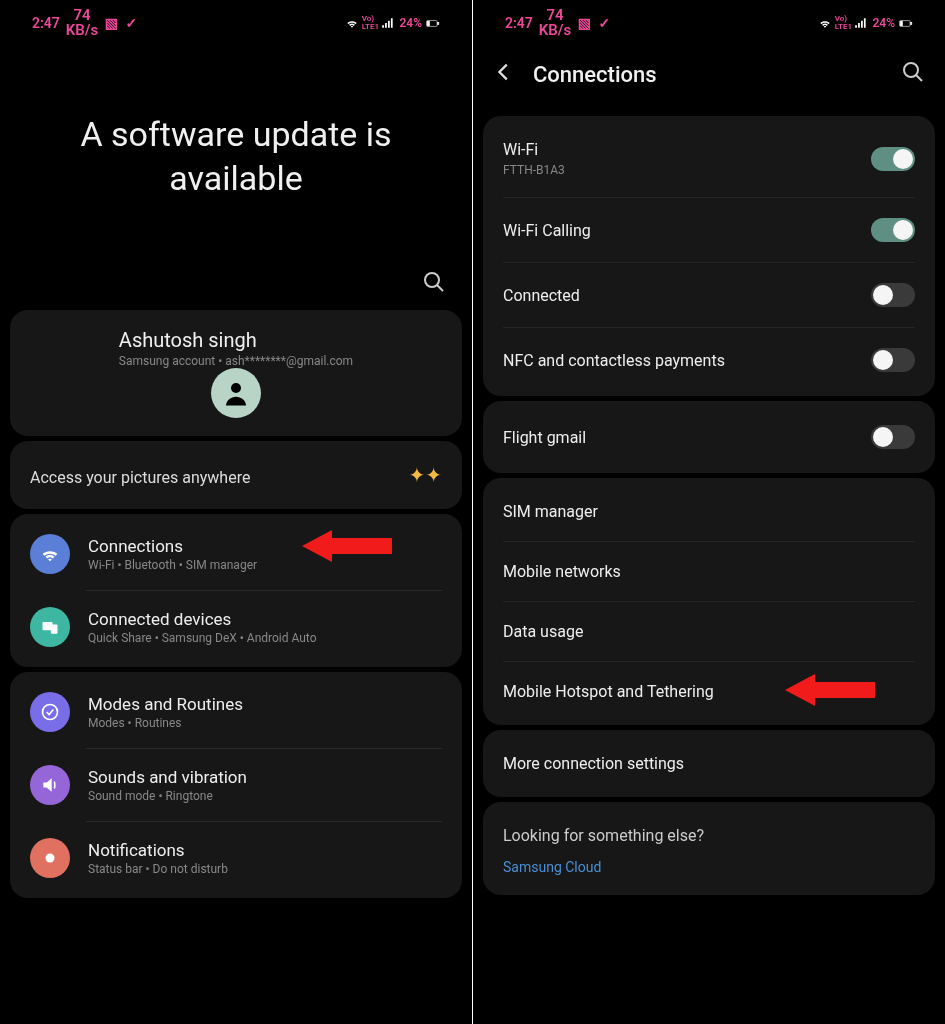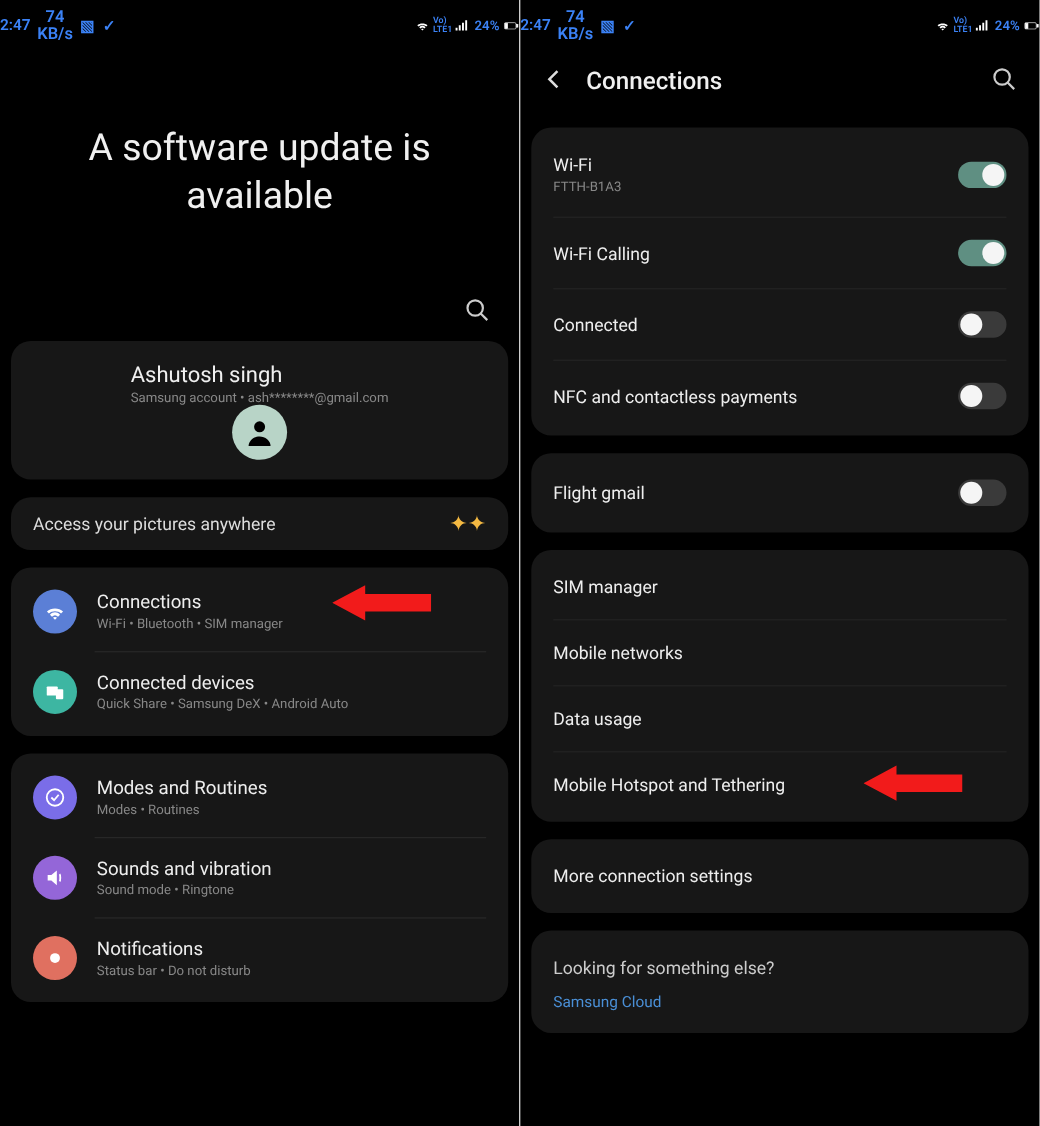--- a/index.html
+++ b/index.html
@@ -17,24 +17,24 @@
     background: #000;
     color: #e8e8e8;
     position: relative;
     overflow: hidden;
   }
   .phone + .phone { margin-left: 1px; }
   .status-bar {
     display: flex;
     justify-content: space-between;
     align-items: center;
-    padding: 8px 0 4px;
+    padding: 8px 32px 4px;
     font-size: 14px;
     font-weight: 600;
-    color: #3b82f6;
+    color: #ec4899;
   }
   .status-left { display: flex; align-items: center; gap: 6px; }
   .status-right { display: flex; align-items: center; gap: 4px; font-size: 12px; }
   .status-speed { font-size: 15px; line-height: 1; text-align: center; }
   .status-icon { width: 14px; height: 14px; display: inline-flex; align-items: center; justify-content: center; }
   .headline {
     text-align: center;
     padding: 70px 30px 20px;
   }
   .headline h1 {
@@ -58,42 +58,42 @@
   }
   .search-row {
     display: flex;
     justify-content: flex-end;
     padding: 50px 26px 12px;
   }
   .search-icon-svg { width: 24px; height: 24px; fill: none; stroke: #ccc; stroke-width: 2; }
   .card {
     background: #171717;
     border-radius: 18px;
-    margin: 0 10px 16px;
+    margin: 0 10px 5px;
     padding: 4px 0;
   }
   .account-card {
     display: flex;
     align-items: center;
     justify-content: space-between;
     padding: 18px 20px;
     flex-direction: column;
   }
   .account-name { font-size: 20px; color: #f0f0f0; }
   .account-sub { font-size: 12px; color: #888; margin-top: 2px; }
   .avatar {
     width: 50px; height: 50px; border-radius: 50%;
     background: #b8d4c7;
     display: flex; align-items: center; justify-content: center;
   }
   .promo-card {
     display: flex;
-    align-items: center;
+    align-items: flex-end;
     justify-content: space-between;
-    padding: 12px 20px;
+    padding: 22px 20px;
   }
   .promo-text { font-size: 16px; color: #ddd; }
   .sparkle { font-size: 20px; color: #f4b942; }
   .setting-row {
     display: flex;
     align-items: center;
     padding: 16px 20px;
     position: relative;
   }
   .row-divider {

